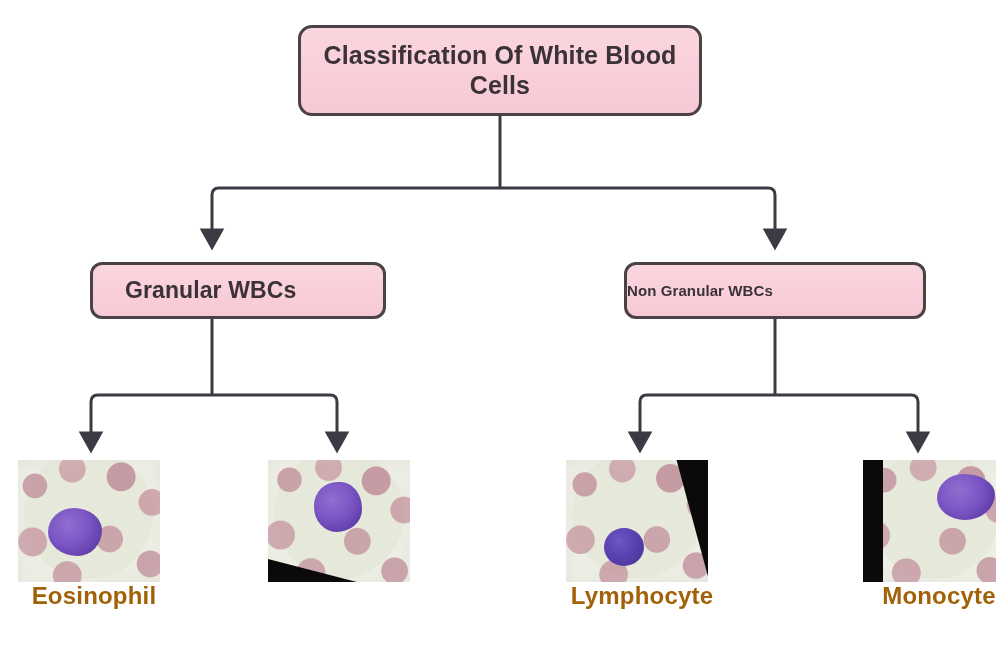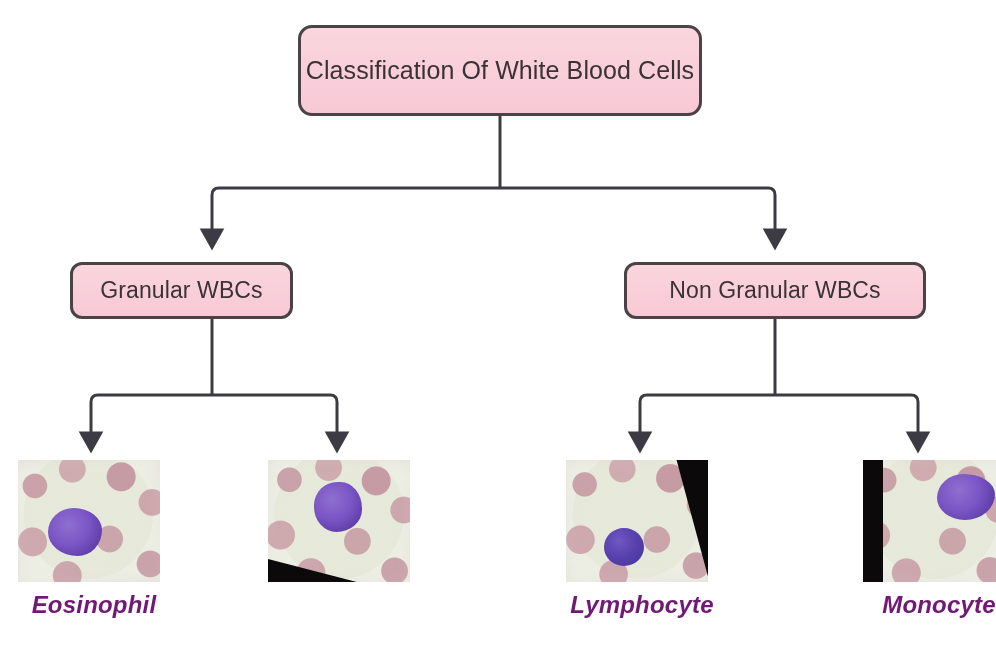--- a/index.html
+++ b/index.html
@@ -18,39 +18,39 @@
 
   
   .node {
     position: absolute;
     box-sizing: border-box;
     background: linear-gradient(180deg, #fad6de 0%, #f9cfda 50%, #f7c9d5 100%);
     border: 3px solid #4a4247;
     border-radius: 12px;
     display: flex;
     align-items: center;
-    justify-content: center;
     text-align: center;
     color: #3a3236;
-    font-weight: normal;
+    font-weight: bold;
     letter-spacing: .1px;
     line-height: 1.18;
   }
   #node-root {
     left: 298px; top: 25px; width: 404px; height: 91px;
     font-size: 25px;
     border-radius: 14px;
   }
   #node-granular {
-    left: 70px; top: 262px; width: 223px; height: 57px;
+    left: 90px; top: 262px; width: 296px; height: 57px;
     font-size: 23px;
+    padding-left: 32px;
   }
   #node-nongranular {
     left: 624px; top: 262px; width: 302px; height: 57px;
-    font-size: 23px;
+    font-size: 15px;
   }
 
   
   .edges {
     position: absolute;
     left: 0; top: 0;
     width: 996px; height: 646px;
     pointer-events: none;
   }
 
@@ -84,27 +84,25 @@
       radial-gradient(circle at 86% 84%, rgba(193,145,156,.8) 0 12px, rgba(193,145,156,0) 13px),
       radial-gradient(circle at 50% 45%, rgba(226,230,212,.6) 0 60px, rgba(226,230,212,0) 61px);
     box-shadow: inset 0 0 18px rgba(214,198,198,.6);
   }
   .nucleus {
     position: absolute;
     background: radial-gradient(circle at 38% 35%, #8f6fd0 0%, #7a55c4 45%, #5f3ea8 78%, #4e3391 100%);
     filter: blur(.4px);
   }
   .leaf-label {
-    margin-top: 9px;
     text-align: center;
     font-size: 24px;
     font-weight: bold;
-    color: #701a75;
+    color: #a16207;
     letter-spacing: .2px;
-    font-style: italic;
   }
 
   
   #leaf-eosinophil  { left: 18px;  top: 460px; }
   #leaf-neutrophil  { left: 268px; top: 460px; }
   #leaf-lymphocyte  { left: 566px; top: 460px; }
   #leaf-monocyte    { left: 843px; top: 460px; padding-left: 20px; }
 
   #leaf-eosinophil .smear { transform: rotate(-4.2deg) scale(1.07); }
   #leaf-neutrophil .smear { transform: rotate(2.6deg) scale(1.07); }

